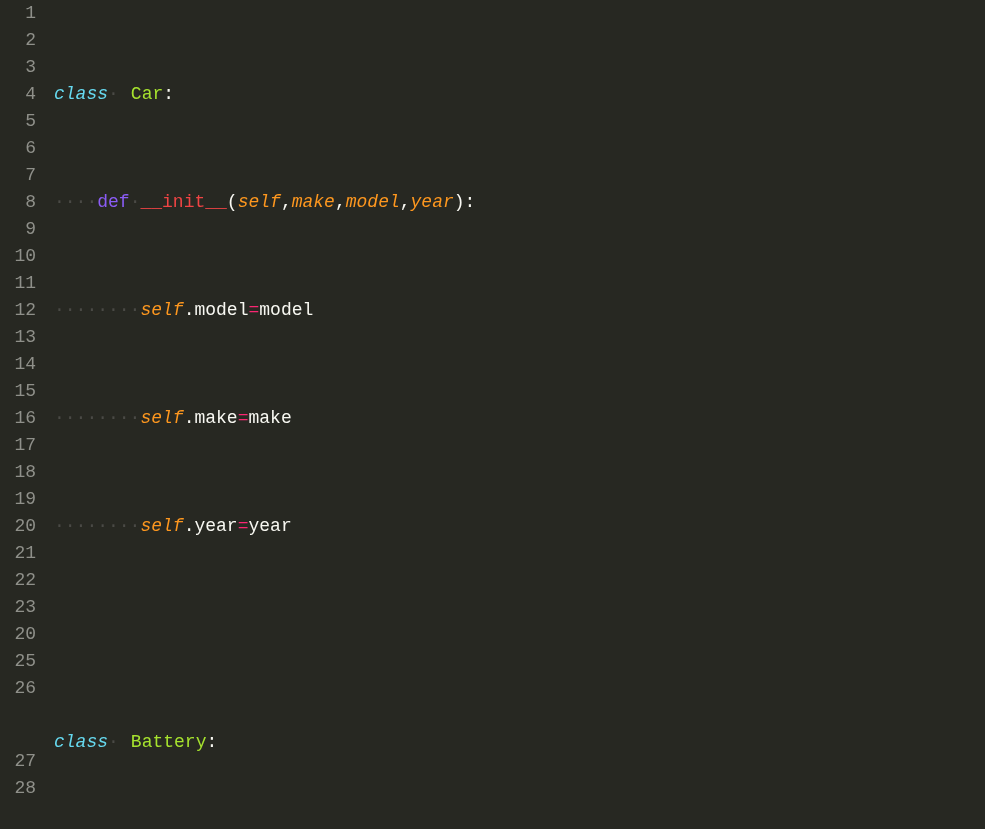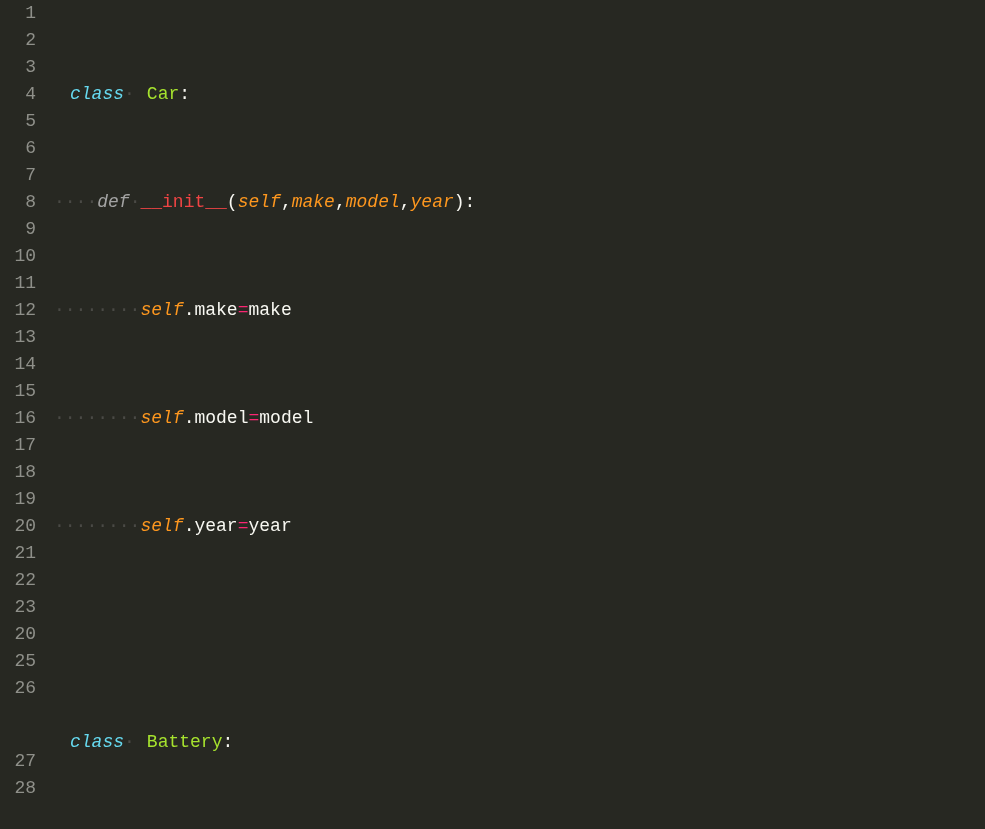--- a/index.html
+++ b/index.html
@@ -39,22 +39,22 @@
     position: relative;
   }
   .line {
     height: 27px;
     position: relative;
   }
   .line-content {
     position: relative;
     z-index: 1;
   }
-  .kw-class { color: #66d9ef; font-style: italic; margin-left: 16px; }
-  .kw-def { color: #a3a3a3; font-style: italic; }
+  .kw-class { color: #66d9ef; font-style: italic; }
+  .kw-def { color: #8b5cf6; }
   .classname { color: #a6e22e; margin-left: 12px; }
   .funcname { color: #ef4444; }
   .param-self { color: #fd971f; font-style: italic; }
   .param { color: #fd971f; font-style: italic; }
   .operator { color: #f92672; }
   .punct { color: #f8f8f2; }
   .plain { color: #f8f8f2; }
   .ws-dot { color: #4a4a46; }
 </style>
 </head>
@@ -92,23 +92,23 @@
     <div>27</div>
     <div>28</div>
   </div>
 
   <div class="code">
     
     <div class="line"><span class="line-content"><span class="kw-class">class</span><span class="ws-dot">·</span><span class="classname">Car</span><span class="punct">:</span></span></div>
     
     <div class="line"><span class="line-content"><span class="ws-dot">····</span><span class="kw-def">def</span><span class="ws-dot">·</span><span class="funcname">__init__</span><span class="punct">(</span><span class="param-self">self</span><span class="punct">,</span><span class="param">make</span><span class="punct">,</span><span class="param">model</span><span class="punct">,</span><span class="param">year</span><span class="punct">)</span><span class="punct">:</span></span></div>
     
+    <div class="line"><span class="line-content"><span class="ws-dot">········</span><span class="param-self">self</span><span class="punct">.</span><span class="plain">model</span><span class="operator">=</span><span class="plain">model</span></span></div>
+    
     <div class="line"><span class="line-content"><span class="ws-dot">········</span><span class="param-self">self</span><span class="punct">.</span><span class="plain">make</span><span class="operator">=</span><span class="plain">make</span></span></div>
-    
-    <div class="line"><span class="line-content"><span class="ws-dot">········</span><span class="param-self">self</span><span class="punct">.</span><span class="plain">model</span><span class="operator">=</span><span class="plain">model</span></span></div>
     
     <div class="line"><span class="line-content"><span class="ws-dot">········</span><span class="param-self">self</span><span class="punct">.</span><span class="plain">year</span><span class="operator">=</span><span class="plain">year</span></span></div>
     
     <div class="line"></div>
     
     <div class="line"><span class="line-content"><span class="kw-class">class</span><span class="ws-dot">·</span><span class="classname">Battery</span><span class="punct">:</span></span></div>
     
     
     
     

